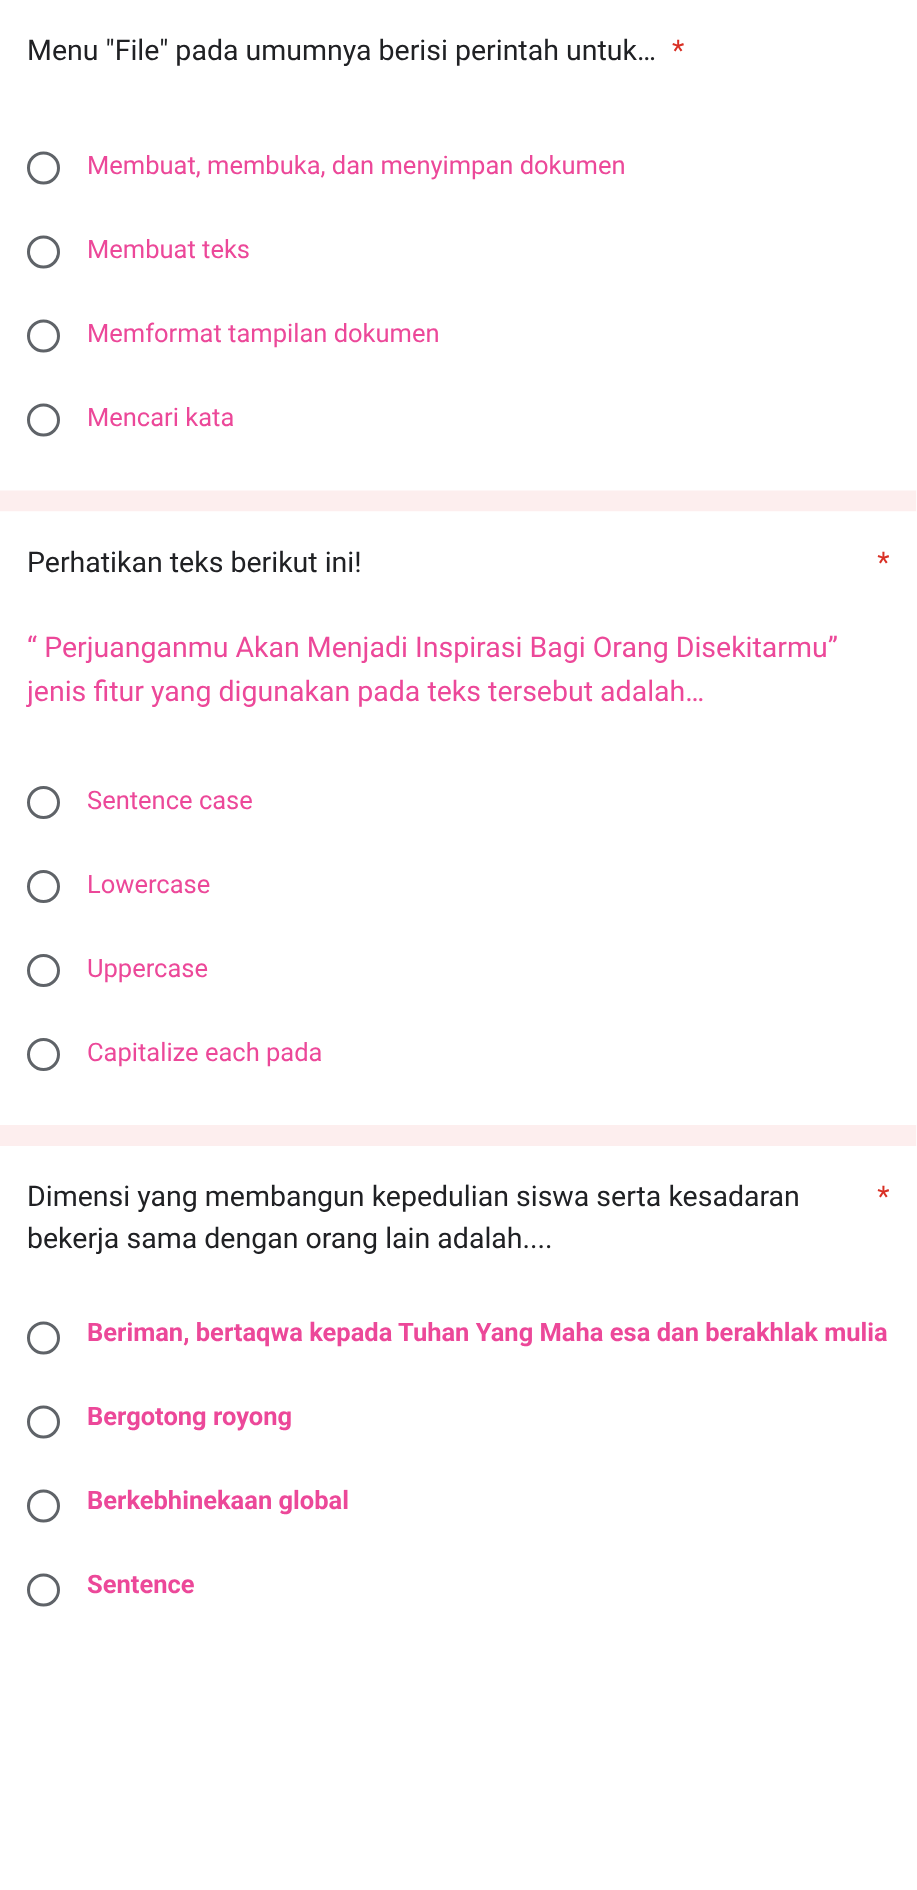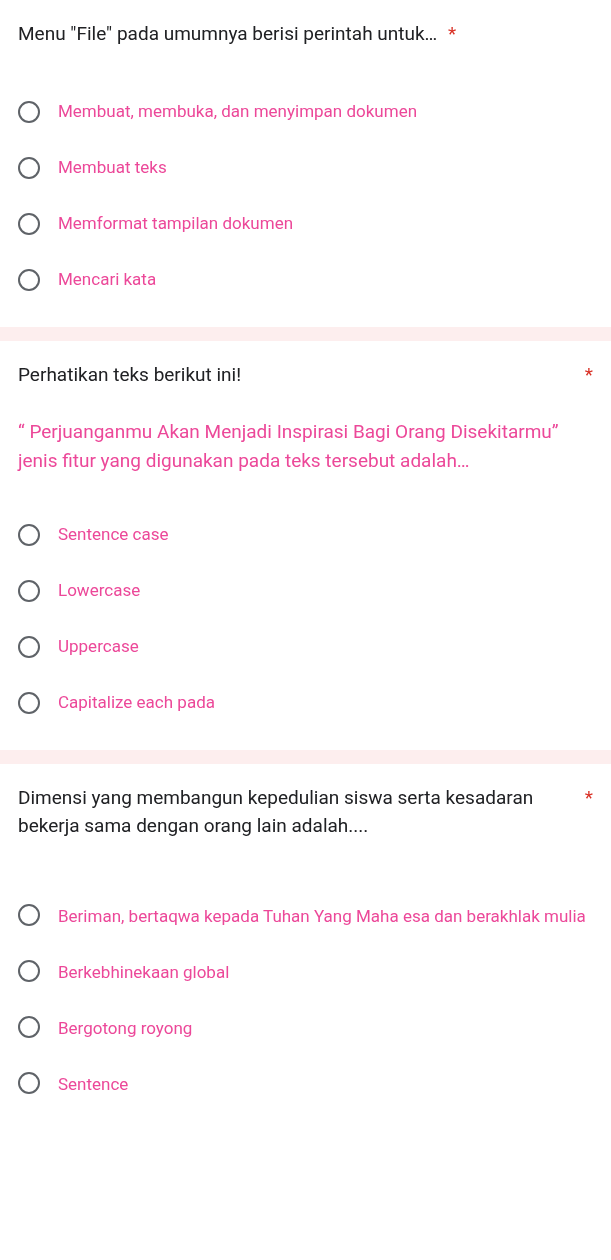--- a/index.html
+++ b/index.html
@@ -62,22 +62,22 @@
       border-radius: 50%;
       margin-right: 18px;
       flex-shrink: 0;
     }
     .option-label {
       font-size: 17px;
       line-height: 1.5;
       color: #ec4899;
     }
     .q1 .question-header { margin-bottom: 40px; }
-    .q3 .question-header { margin-bottom: 63px; justify-content: space-between; }
-    .q3 .option { align-items: flex-start; }
+    .q3 .question-header { margin-bottom: 16px; justify-content: space-between; }
+    .q3 .option { align-items: flex-end; font-weight: bold; }
   </style>
 </head>
 <body>
 
 <div class="question-card q1">
   <div class="question-header">
     <span class="question-title">
       <span>Menu "File" pada umumnya berisi perintah untuk…</span>
       <span class="required-star">*</span>
     </span>
@@ -137,24 +137,24 @@
     <span class="question-title">Dimensi yang membangun kepedulian siswa serta kesadaran bekerja sama dengan orang lain adalah....</span>
     <span class="required-star">*</span>
   </div>
   <div class="options">
     <label class="option">
       <span class="radio"></span>
       <span class="option-label">Beriman, bertaqwa kepada Tuhan Yang Maha esa dan berakhlak mulia</span>
     </label>
     <label class="option">
       <span class="radio"></span>
-      <span class="option-label">Berkebhinekaan global</span>
+      <span class="option-label">Bergotong royong</span>
     </label>
     <label class="option">
       <span class="radio"></span>
-      <span class="option-label">Bergotong royong</span>
+      <span class="option-label">Berkebhinekaan global</span>
     </label>
     <label class="option">
       <span class="radio"></span>
       <span class="option-label">Sentence</span>
     </label>
   </div>
 </div>
 
 </body></html>

